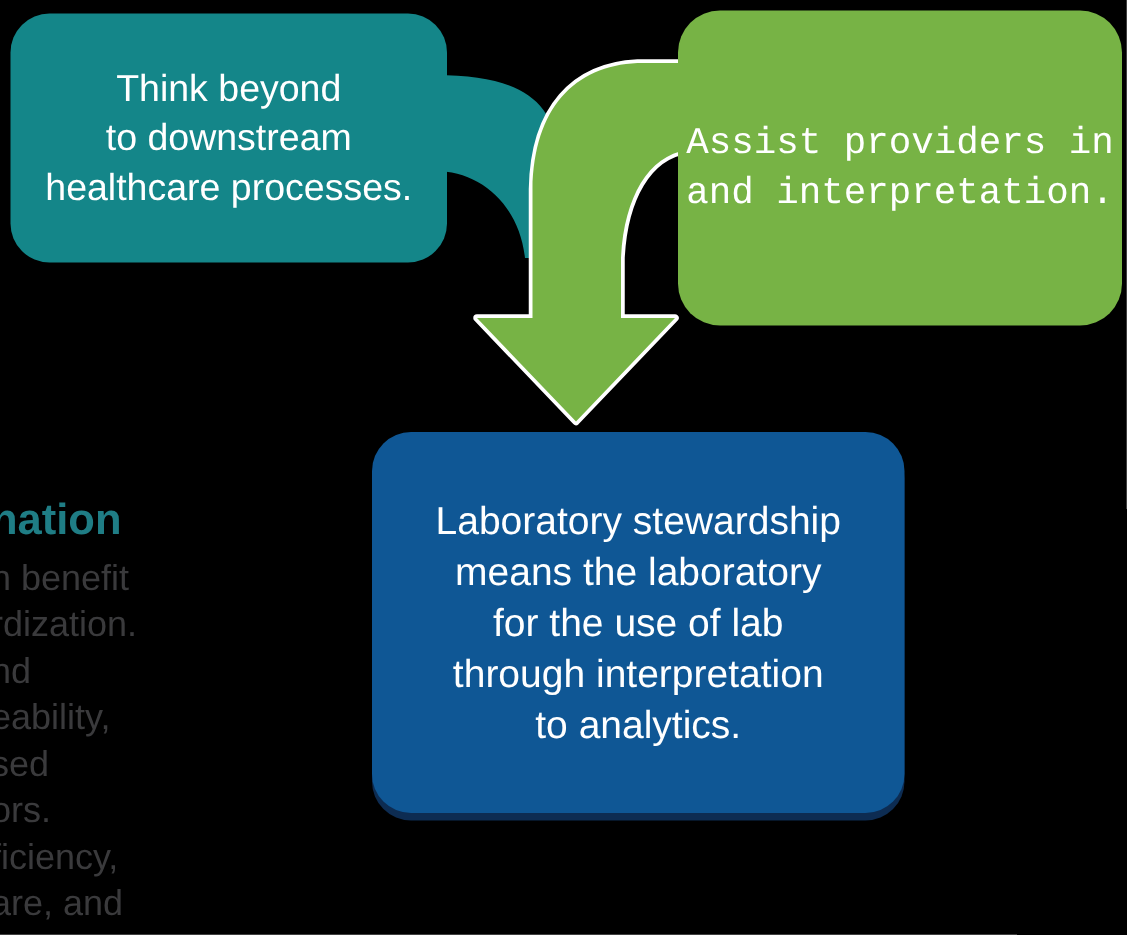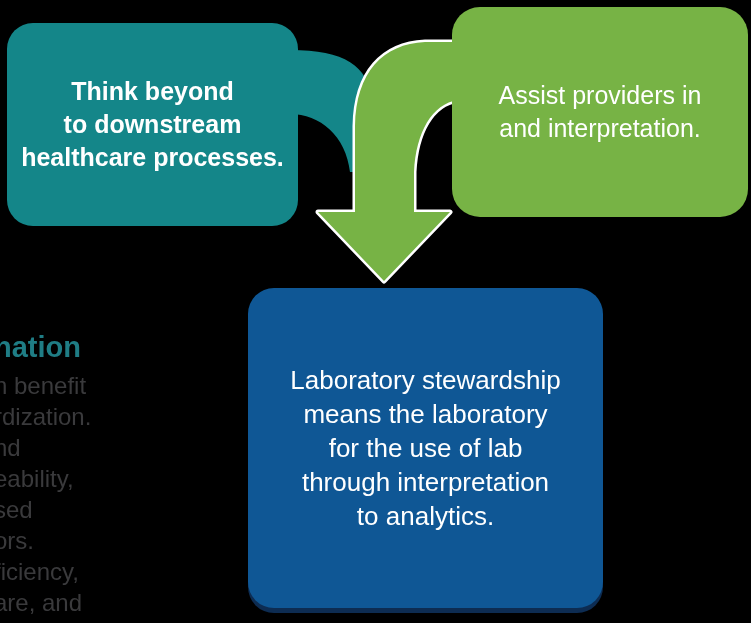--- a/index.html
+++ b/index.html
@@ -24,33 +24,32 @@
     flex-direction: column;
     justify-content: center;
     box-sizing: border-box;
   }
   .box .line {
     font-size: 25px;
     line-height: 33px;
     white-space: nowrap;
   }
   .box-think {
-    left: 7px; top: 23px;
-    width: 291px; height: 203px;
+    left: 7px; top: 9px;
+    width: 291px; height: 166px;
     border-radius: 26px;
-    font-weight: bold;
   }
   .box-assist {
     left: 452px; top: 7px;
     width: 296px; height: 210px;
     border-radius: 28px;
   }
   .box-stewardship {
     left: 248px; top: 288px;
-    width: 355px; height: 320px;
+    width: 355px; height: 254px;
     border-radius: 26px;
     box-shadow: 0 5px 0 #0d2c52;
   }
   .box-stewardship .line {
     font-size: 26px;
     line-height: 34px;
   }
   .left-text {
     position: absolute;
     left: 0; top: 332px;
@@ -81,21 +80,21 @@
 
     <path d="M 458 42 L 425 42 C 383 44 356 72 355 126 L 355 212 L 318 212 L 384 281 L 450 212 L 414 212 L 414 172 C 416 132 432 104 458 100 Z" fill="#77b345"></path>
   </svg>
 
   <div class="box box-think" style="background: rgb(20, 134, 137);">
     <div class="line">Think beyond</div>
     <div class="line">to downstream</div>
     <div class="line">healthcare processes.</div>
   </div>
 
-  <div class="box box-assist" style="background: rgb(119, 179, 69);">
+  <div class="box box-assist" style="background: rgb(119, 179, 69); font-family: Liberation Mono, monospace;">
     <div class="line">Assist providers in</div>
     <div class="line">and interpretation.</div>
   </div>
 
   <div class="box box-stewardship" style="background: rgb(15, 87, 149);">
     <div class="line">Laboratory stewardship</div>
     <div class="line">means the laboratory</div>
     <div class="line">for the use of lab</div>
     <div class="line">through interpretation</div>
     <div class="line">to analytics.</div>

